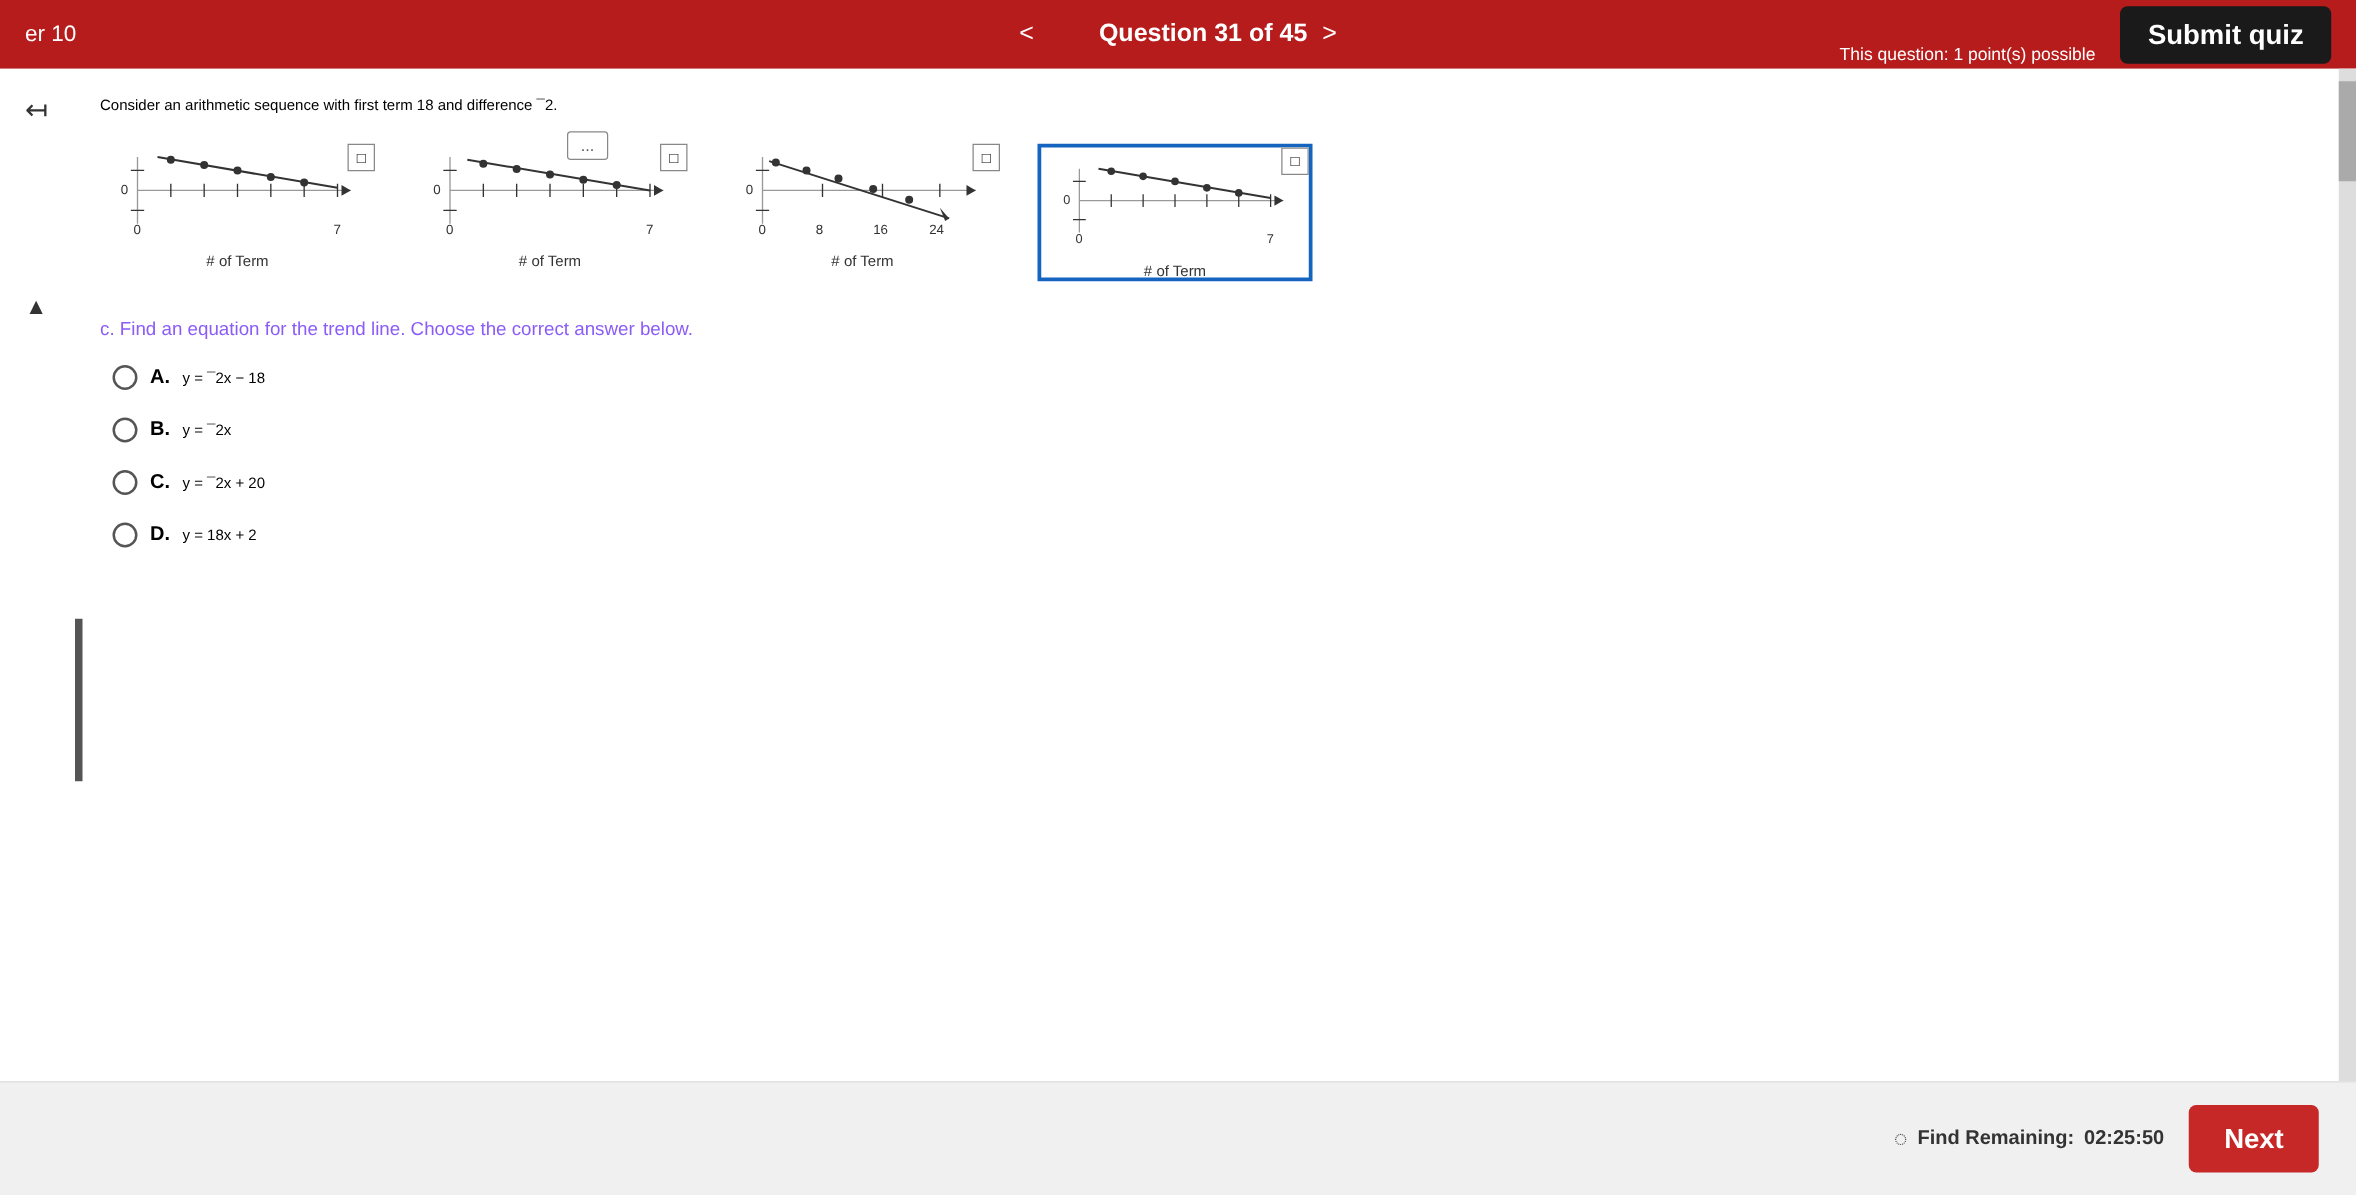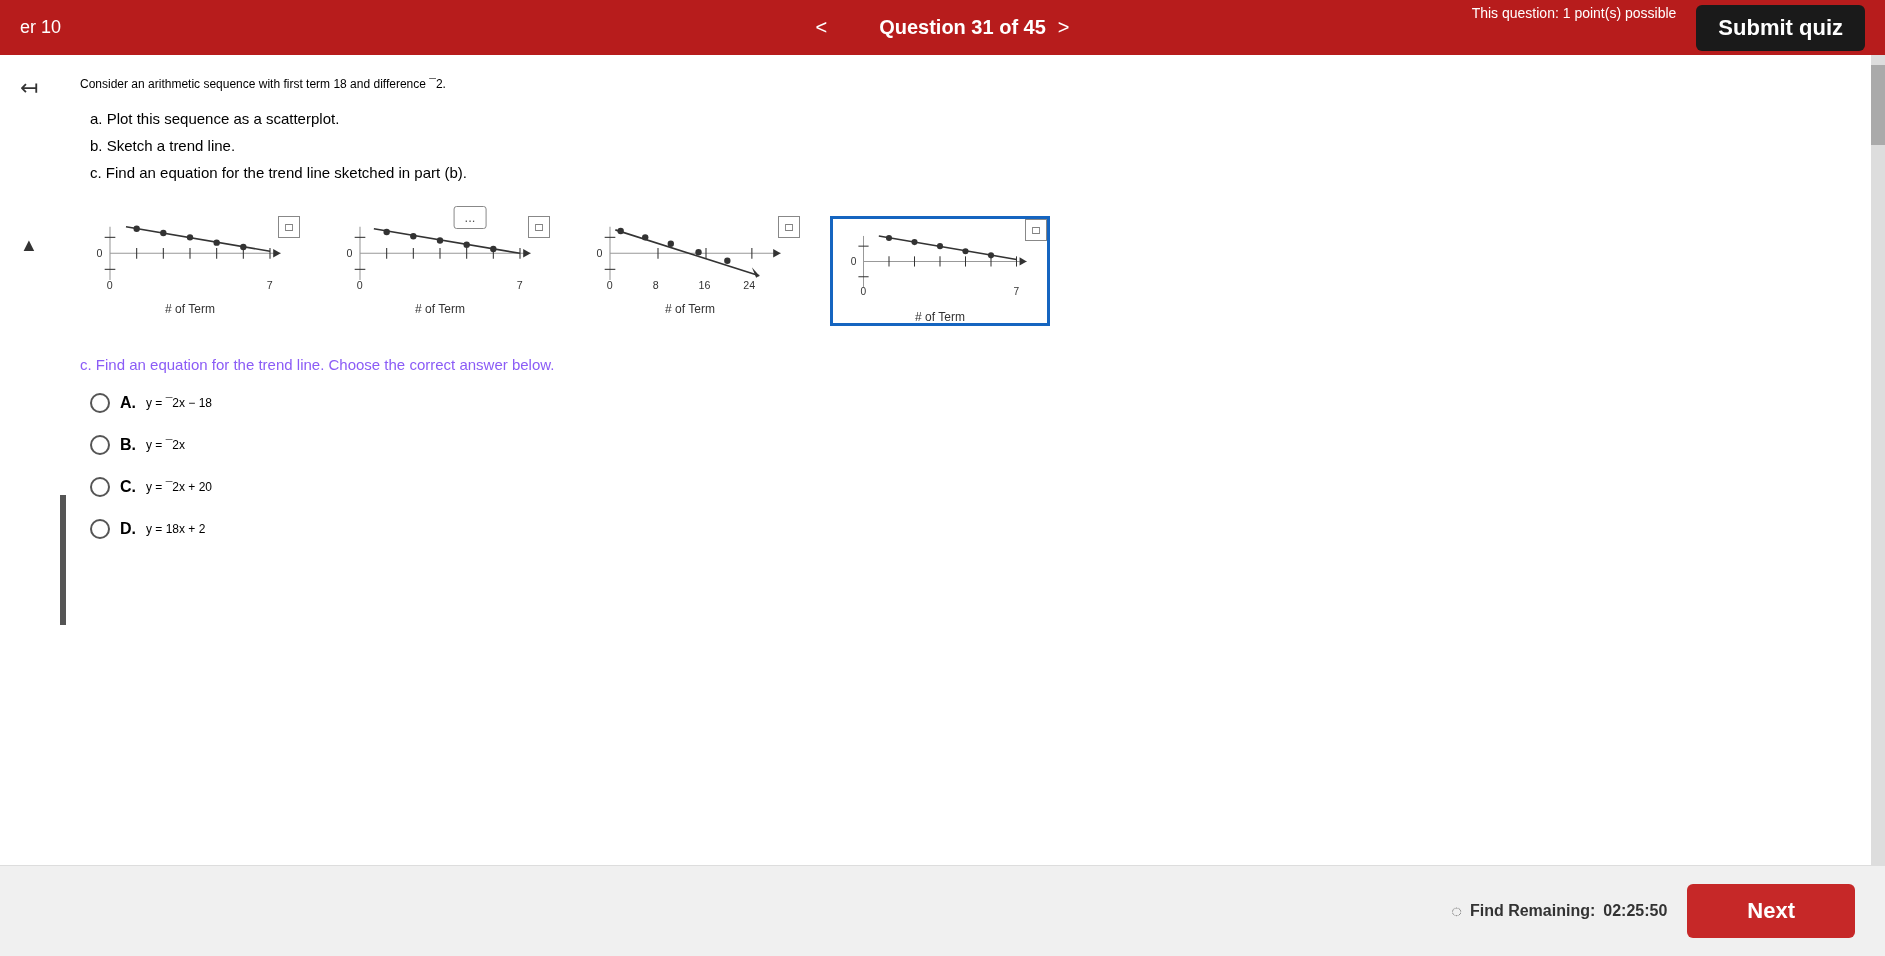--- a/index.html
+++ b/index.html
@@ -40,21 +40,21 @@
       color: white;
     }
     .question-counter {
       font-size: 20px;
       font-weight: bold;
       margin-left: 40px;
     }
     .header-right {
       margin-left: auto;
       display: flex;
-      align-items: flex-start;
+      align-items: flex-end;
       gap: 20px;
     }
     .quiz-info {
       font-size: 14px;
     }
     .submit-btn {
       background: #1a1a1a;
       color: white;
       border: none;
       padding: 10px 22px;
@@ -239,21 +239,21 @@
     }
 
     .clock-icon {
       font-size: 18px;
     }
 
     .next-btn {
       background: #c62828;
       color: white;
       border: none;
-      padding: 14px 60px;
+      padding: 14px 28px;
       border-radius: 6px;
       font-size: 22px;
       font-weight: bold;
       cursor: pointer;
     }
 
     .scrollbar-right {
       position: absolute;
       right: 0;
       top: 0;
@@ -288,25 +288,20 @@
 </div>
 
 <div class="main-content">
 
   <div class="back-arrow">↤</div>
 
   <div class="collapse-arrow">▲</div>
 
   <p class="question-text">Consider an arithmetic sequence with first term 18 and difference ¯2.</p>
 
-  <div class="question-parts">
-    <p>a. Plot this sequence as a scatterplot.</p>
-    <p>b. Sketch a trend line.</p>
-    <p>c. Find an equation for the trend line sketched in part (b).</p>
-  </div>
 
   <div style="position:relative; margin-bottom: 10px; display: flex; justify-content: center; width: 780px;">
     <button class="more-options-btn">...</button>
   </div>
 
   <div class="graphs-row">
 
     <div class="graph-container">
       <button class="graph-expand-btn">□</button>
       <svg class="graph-svg" viewBox="0 0 200 75">

